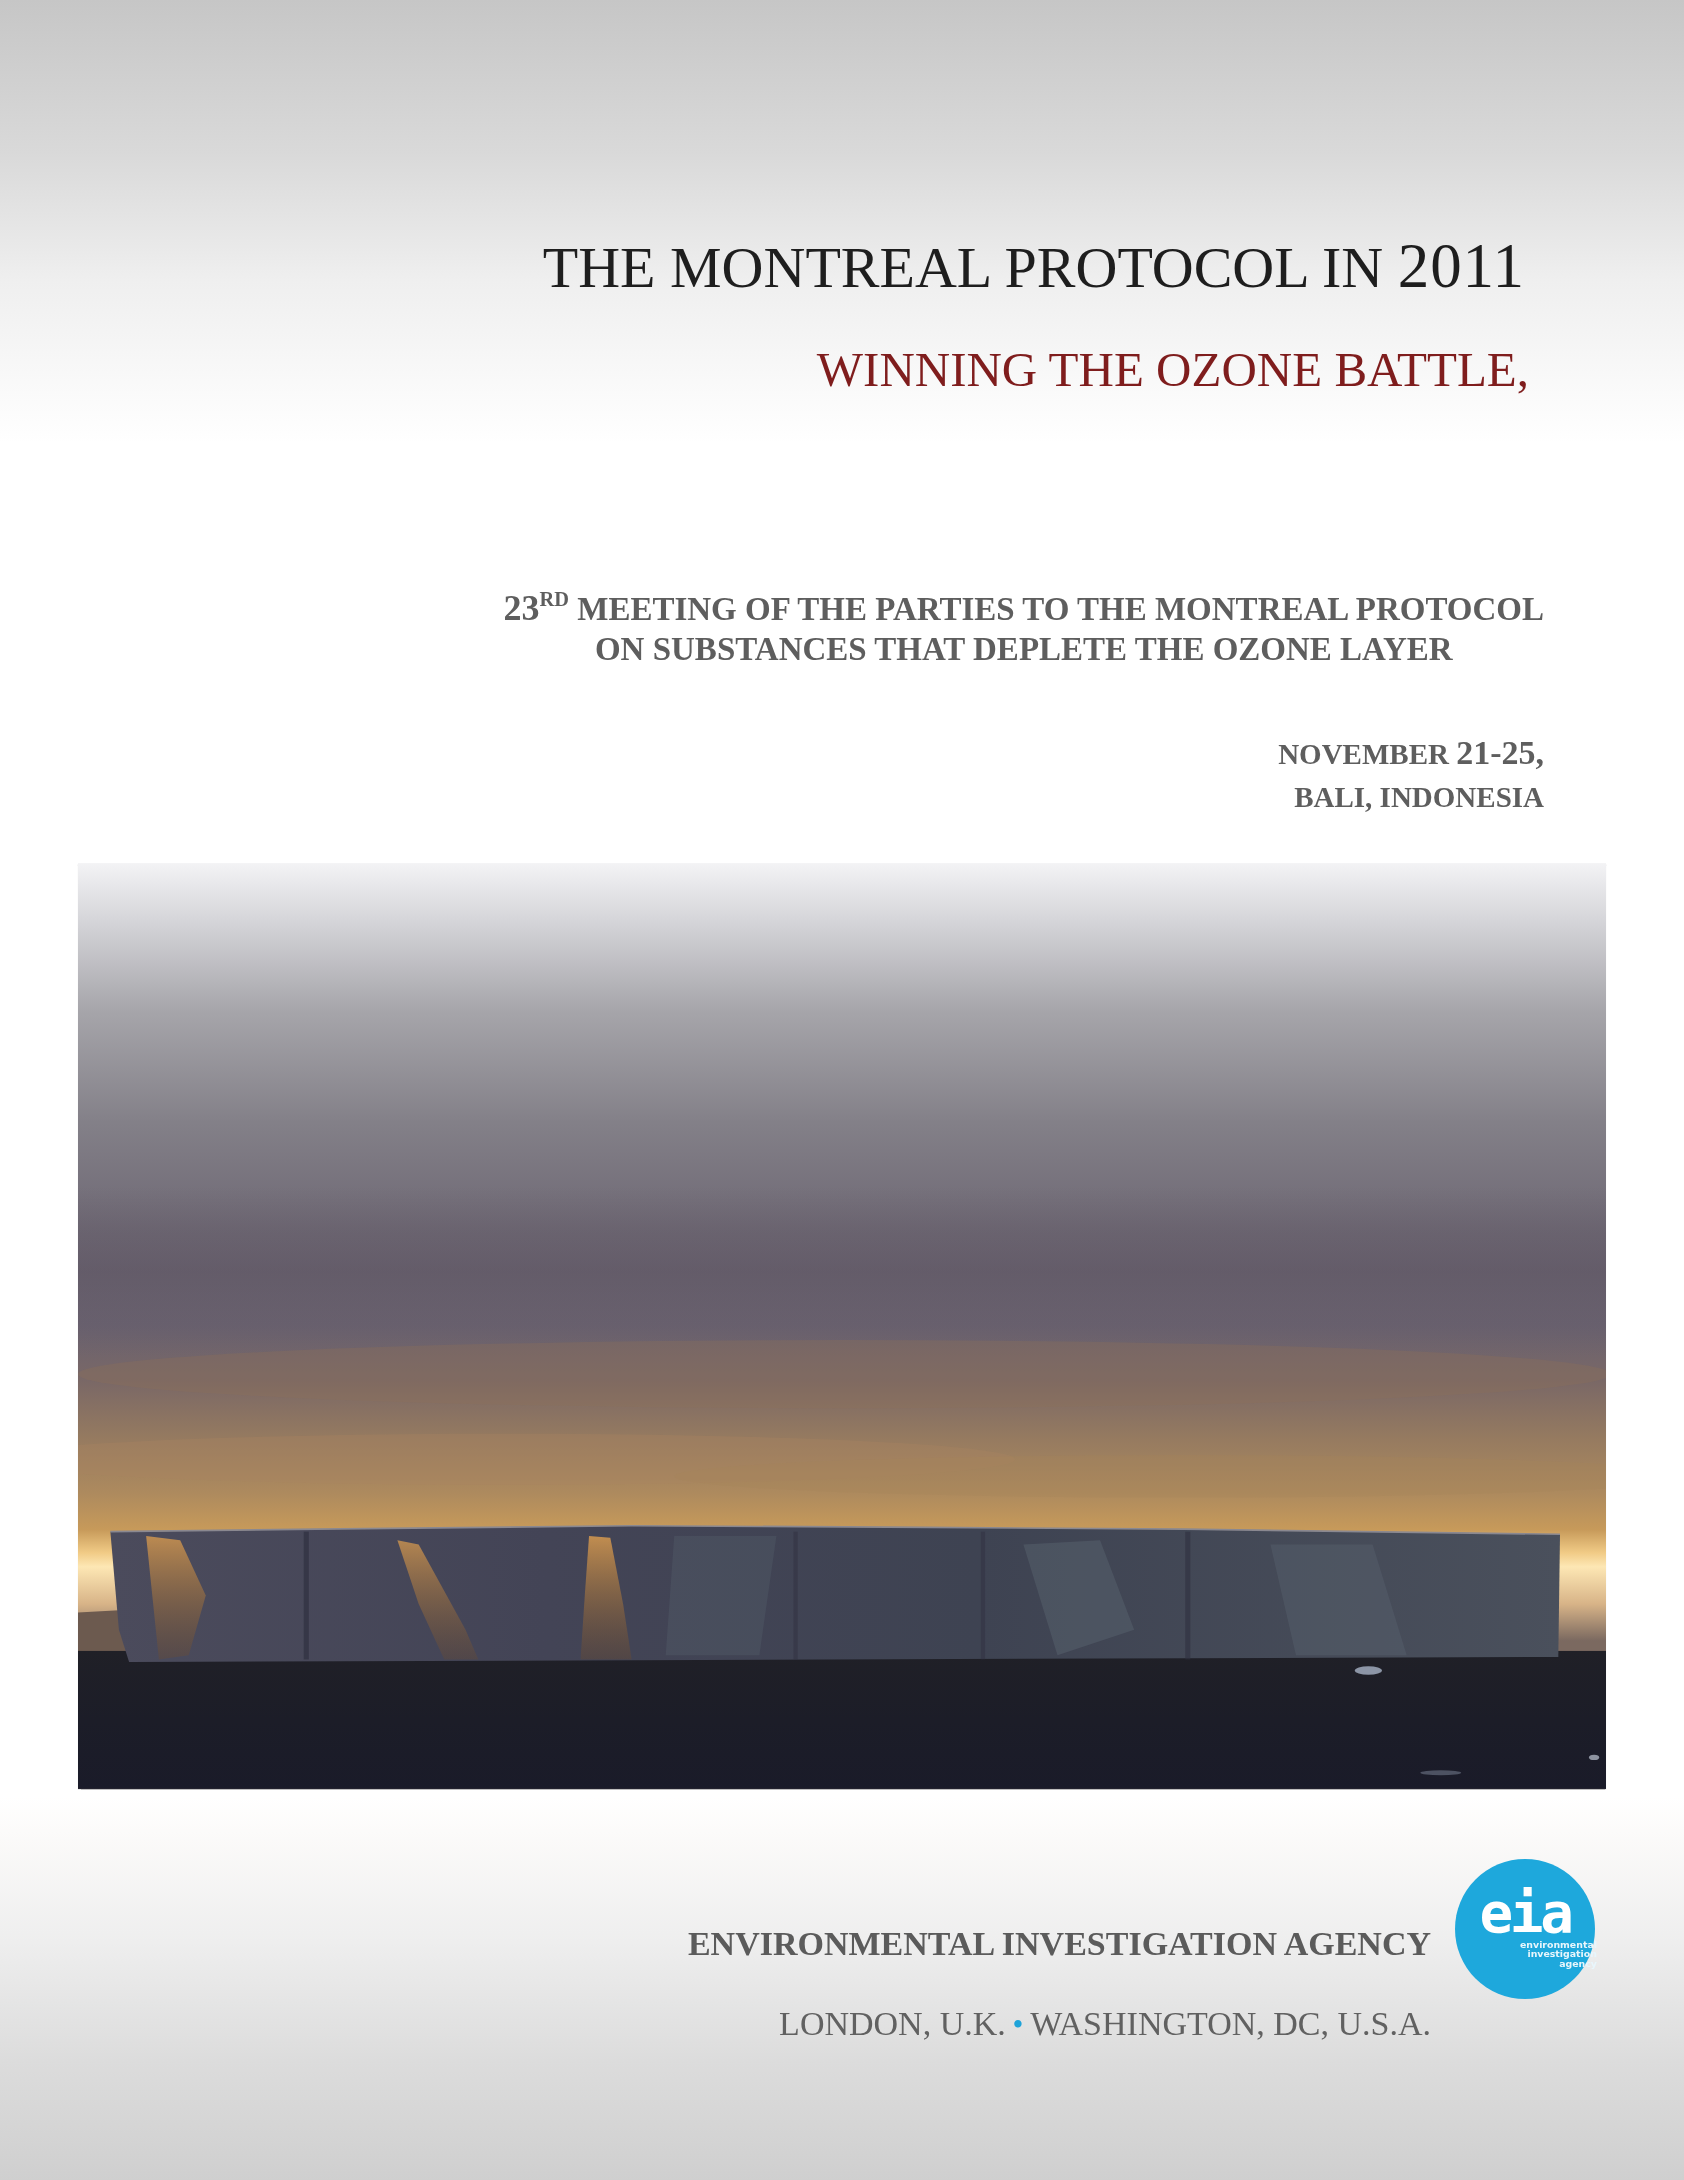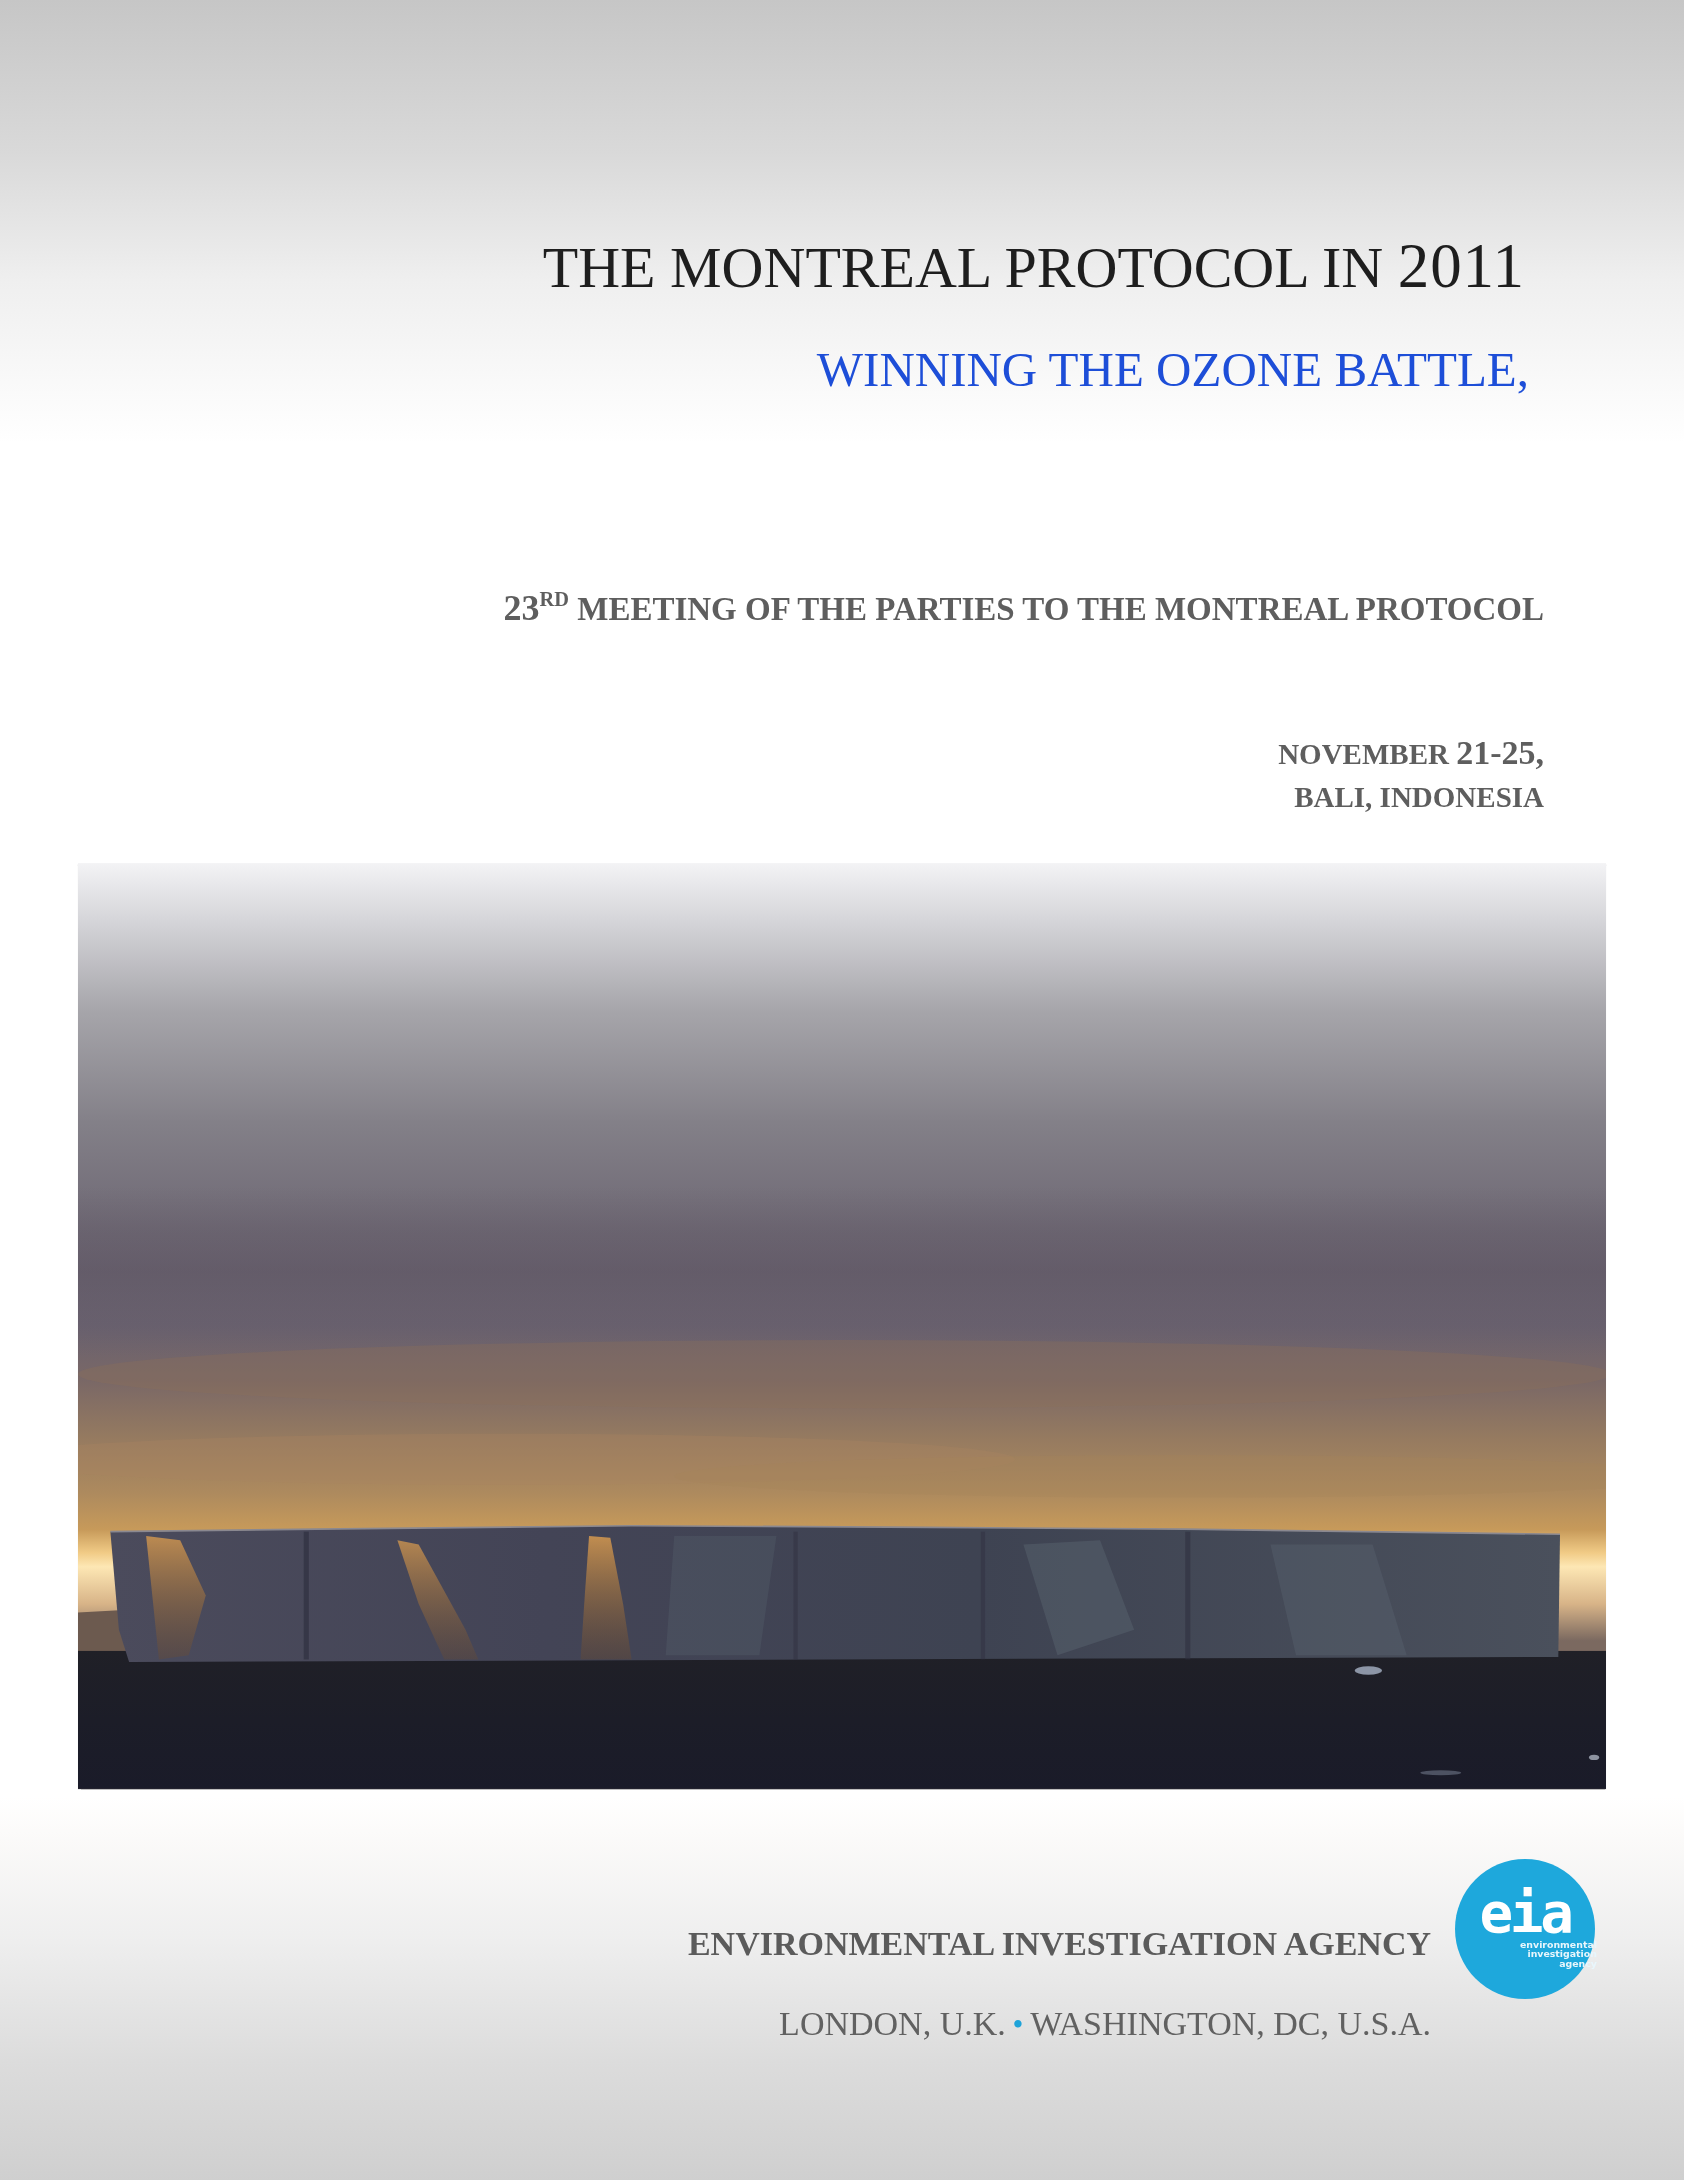--- a/index.html
+++ b/index.html
@@ -36,21 +36,21 @@
     }
     .title .year {
       font-size: 63px;
       letter-spacing: 0.9px;
     }
 
     .subtitle {
       right: 156px;
       top: 342px;
       text-align: right;
-      color: #1d4ed8;
+      color: #7f1d1d;
       font-size: 49px;
       line-height: 56px;
       white-space: nowrap;
     }
     .subtitle div { display: block; }
 
     .meeting {
       right: 141px;
       top: 588px;
       text-align: center;
@@ -157,20 +157,21 @@
 </div>
 
 <div class="abs subtitle">
   <div>WINNING THE OZONE BATTLE,</div>
 </div>
 
 <div class="abs meeting">
   <div>
     <span class="num">23</span><sup>RD</sup><span> MEETING OF THE PARTIES TO THE MONTREAL PROTOCOL</span>
   </div>
+  <div>ON SUBSTANCES THAT DEPLETE THE OZONE LAYER</div>
 </div>
 
 <div class="abs when">
   <div>
     <span>NOVEMBER </span><span class="date-num">21-25,</span>
   </div>
   <div>BALI, INDONESIA</div>
 </div>
 
 <div class="abs photo">

